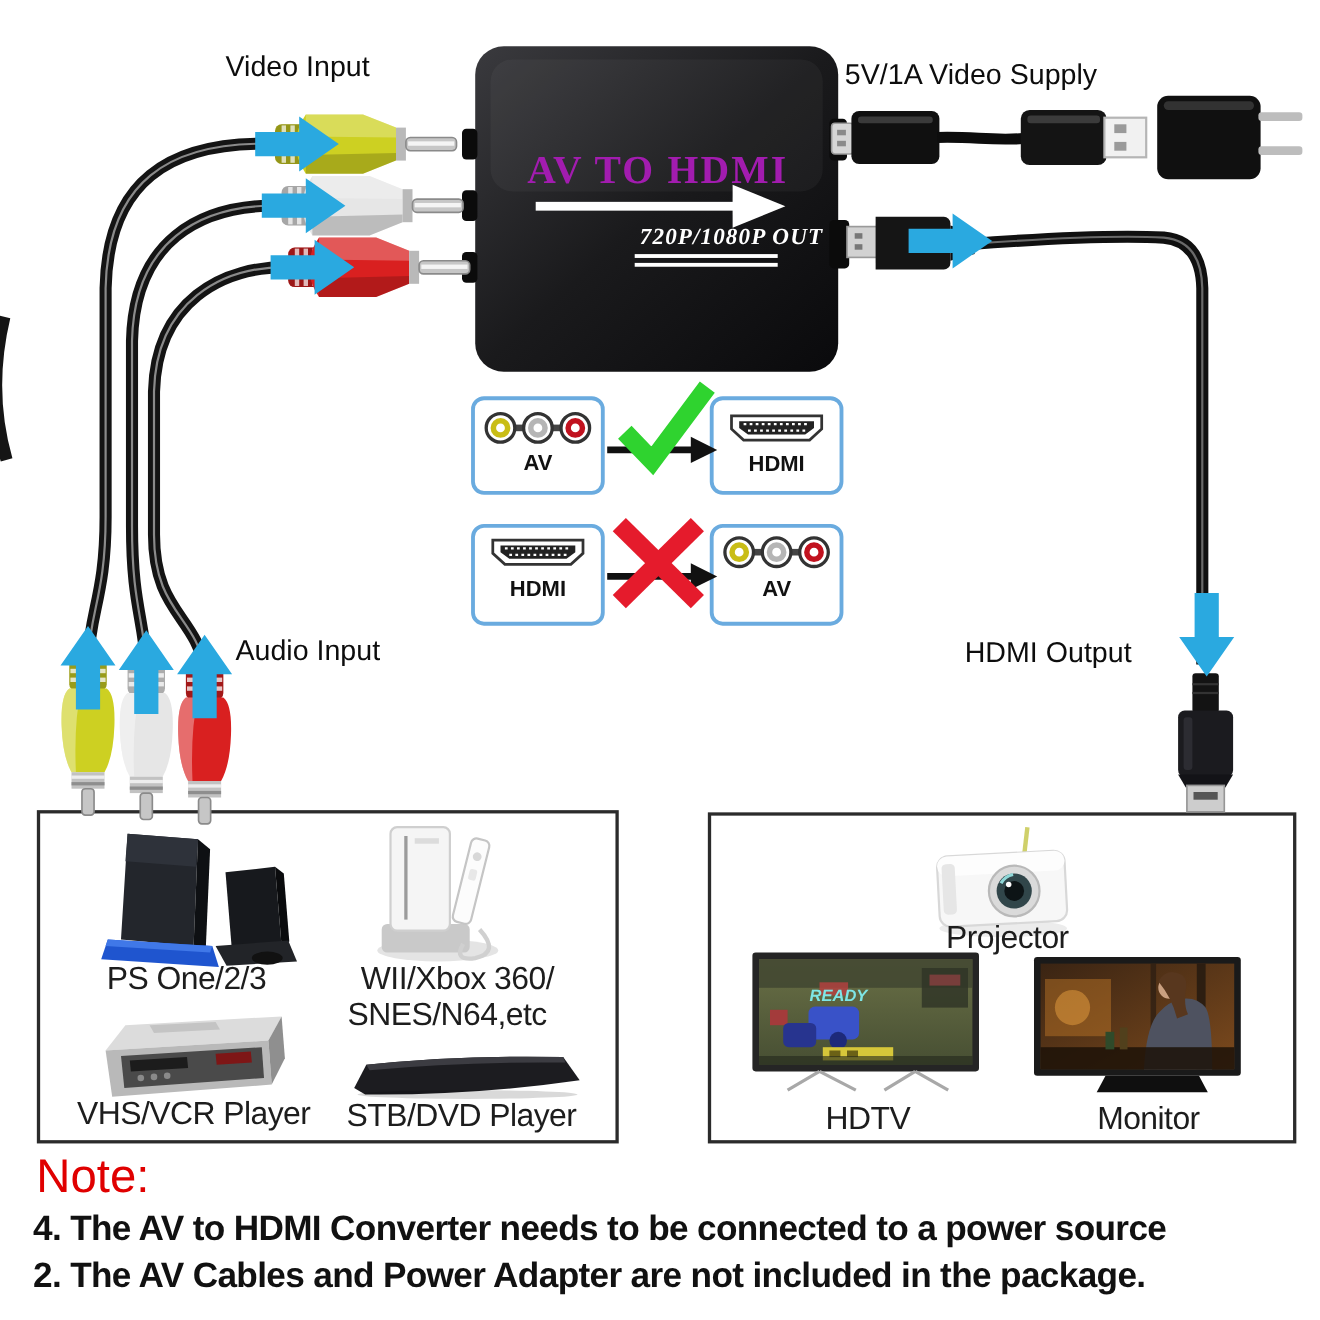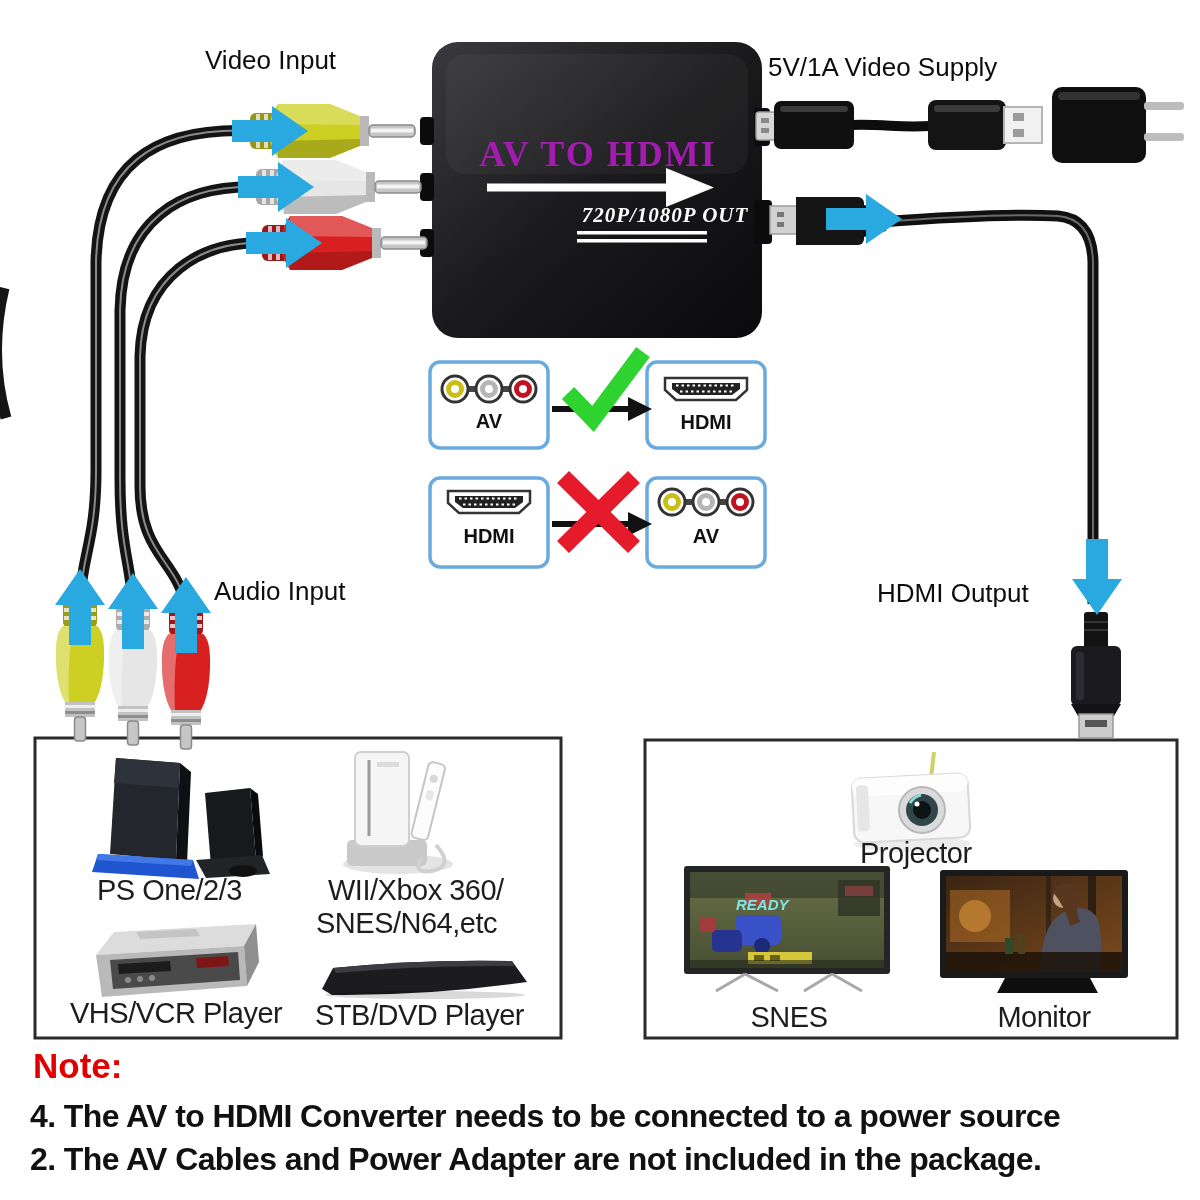--- a/index.html
+++ b/index.html
@@ -7,21 +7,21 @@
           font-family:"Liberation Sans",sans-serif;}
   svg.art{position:absolute;left:0;top:0;z-index:1;}
   .txt{position:absolute;z-index:2;white-space:nowrap;color:#111;}
   .biglabel{font-weight:normal;font-size:26px;color:#0d0d0d;}
   .devlabel{font-size:29px;color:#1d1d1d;letter-spacing:-0.5px;}
   .cmplabel{font-weight:bold;font-size:20px;color:#111;transform:translateX(-50%);}
   .conv-title{font-family:"Liberation Serif",serif;font-weight:bold;font-size:36px;
               color:#a21caf;letter-spacing:2px;transform:translateX(-50%);}
   .conv-sub{font-family:"Liberation Serif",serif;font-weight:bold;font-style:italic;
             font-size:21px;color:#fff;letter-spacing:1px;transform:translateX(-50%);}
-  .note-head{font-weight:bold;font-size:35px;color:#e00000;}
+  .note-head{font-weight:normal;font-size:43px;color:#e00000;}
   .note-line{font-weight:bold;font-size:32px;color:#111;letter-spacing:-0.6px;}
   .center{transform:translateX(-50%);}
   
   .rca-yellow{fill:#cdd022;}
   .rca-white{fill:#e6e6e6;}
   .rca-red{fill:#d92020;}
 </style>
 </head>
 <body>
 
@@ -321,20 +321,20 @@
 <div class="txt cmplabel" style="left:489px;top:525px;">HDMI</div>
 <div class="txt cmplabel" style="left:706px;top:525px;">AV</div>
 
 <div class="txt devlabel" style="left:97px;top:874px;">PS One/2/3</div>
 <div class="txt devlabel" style="left:328px;top:874px;">WII/Xbox 360/</div>
 <div class="txt devlabel" style="left:316px;top:907px;">SNES/N64,etc</div>
 <div class="txt devlabel" style="left:70px;top:997px;">VHS/VCR Player</div>
 <div class="txt devlabel" style="left:315px;top:999px;">STB/DVD Player</div>
 
 <div class="txt devlabel" style="left:860px;top:837px;">Projector</div>
-<div class="txt devlabel center" style="left:789px;top:1001px;">SNES</div>
+<div class="txt devlabel center" style="left:789px;top:1001px;">HDTV</div>
 <div class="txt devlabel center" style="left:1044px;top:1001px;">Monitor</div>
 
 <div class="txt note-head" style="left:33px;top:1046px;">Note:</div>
 <div class="txt note-line" style="left:30px;top:1098px;">4. The AV to HDMI Converter needs to be connected to a power source</div>
 <div class="txt note-line" style="left:30px;top:1141px;">2. The AV Cables and Power Adapter are not included in the package.</div>
 
 </div>
 
 </body></html>

